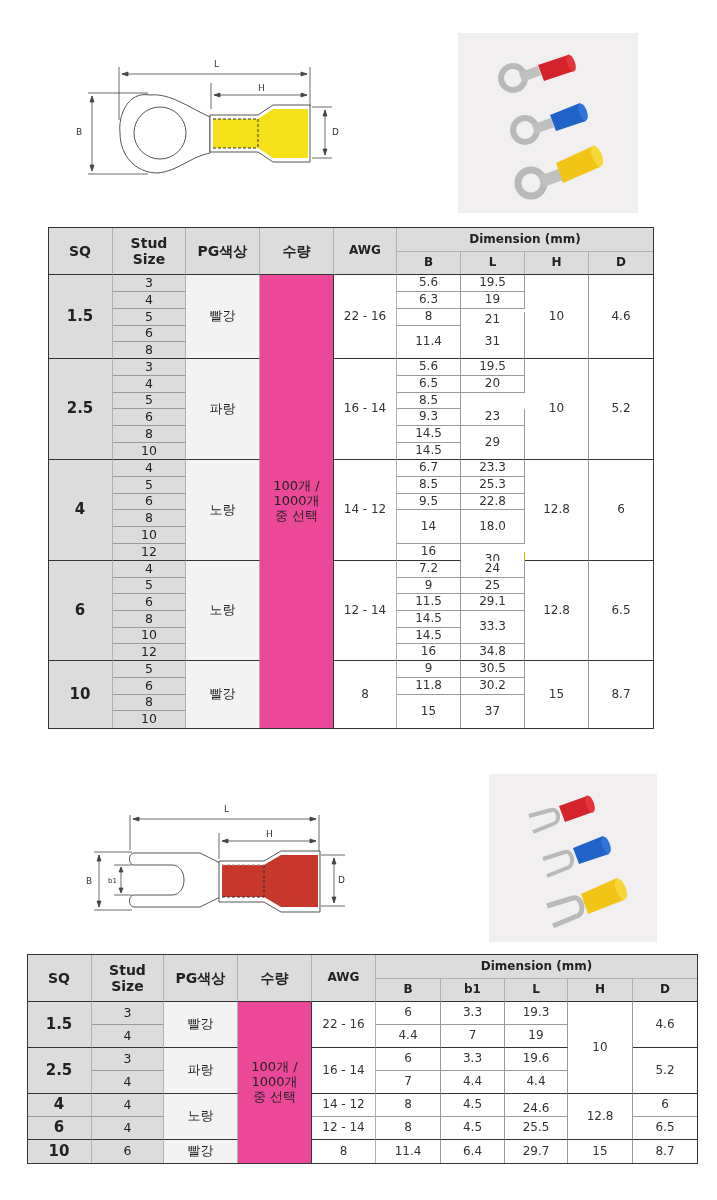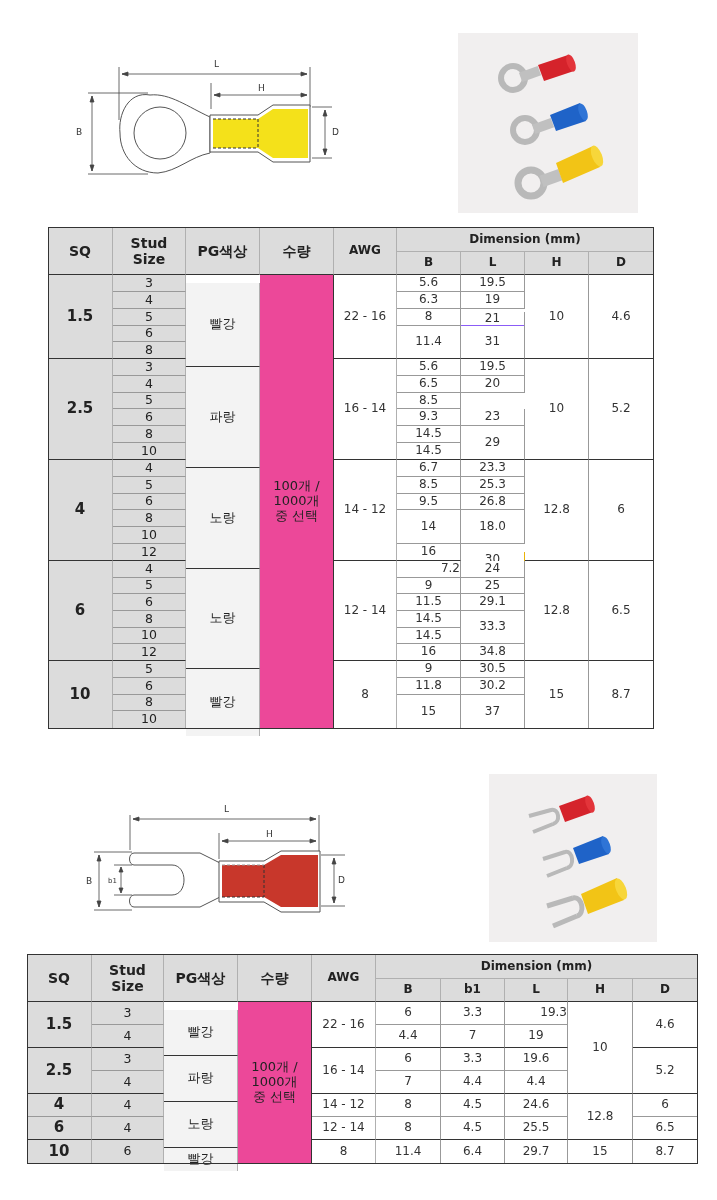--- a/index.html
+++ b/index.html
@@ -6,21 +6,21 @@
   body { width:717px; height:1200px; position:relative; overflow:hidden;
          font-family:"DejaVu Sans", "Liberation Sans", sans-serif; color:#222; }
   .abs { position:absolute; box-sizing:border-box; }
   .cell { position:absolute; box-sizing:border-box; display:flex; align-items:center;
           justify-content:center; text-align:center; font-size:12px; color:#333;
           line-height:1.15; }
   .hdr { background:#dcdcdc; font-weight:bold; color:#222; font-size:14px; }
   .hdr-sub { background:#dcdcdc; font-weight:bold; color:#222; font-size:12px; }
   .sq { background:#dcdcdc; font-weight:bold; font-size:15px; color:#222; }
   .stud { background:#dcdcdc; font-size:12.5px; color:#222; }
-  .pg { background:#f3f3f3; font-size:13px; color:#222;margin-top:8px; }
+  .pg { background:#f3f3f3; font-size:13px; color:#222; }
   .qty { background:#ec4899; font-size:13px; color:#222; }
   .val { background:#ffffff; }
   .table-frame { position:absolute; border:1.5px solid #333; box-sizing:border-box; pointer-events:none; }
   .photo { position:absolute; background:#f1efef; }
 </style>
 </head>
 <body>
 
 <div class="abs" style="left:70px;top:45px;width:290px;height:160px;">
   <svg width="290" height="160" viewBox="0 0 290 160">
@@ -163,21 +163,21 @@
     </div>
   <div class="cell val" style="left:397px;top:292px;width:64px;height:17px;border-right:1px solid #999;border-bottom:1px solid #999;">
       <span>6.3</span>
     </div>
   <div class="cell val" style="left:461px;top:292px;width:64px;height:17px;border-right:1px solid #999;border-bottom:1px solid #999;">
       <span>19</span>
     </div>
   <div class="cell val" style="left:397px;top:309px;width:64px;height:17px;border-right:1px solid #999;border-bottom:1px solid #999;">
       <span>8</span>
     </div>
-  <div class="cell val" style="left:461px;top:312px;width:64px;height:17px;border-right:1px solid #999;border-bottom:4px solid #8b5cf6;">
+  <div class="cell val" style="left:461px;top:312px;width:64px;height:17px;border-right:1px solid #999;border-bottom:2px solid #8b5cf6;">
       <span>21</span>
     </div>
   <div class="cell val" style="left:397px;top:326px;width:64px;height:33px;border-right:1px solid #999;border-bottom:1px solid #333;">
       <span>11.4</span>
     </div>
   <div class="cell val" style="left:461px;top:326px;width:64px;height:33px;border-right:1px solid #999;border-bottom:1px solid #333;">
       <span>31</span>
     </div>
   <div class="cell val" style="left:525px;top:275px;width:64px;height:84px;border-right:1px solid #999;border-bottom:1px solid #333;">
       <span>10</span>
@@ -289,21 +289,21 @@
   <div class="cell val" style="left:397px;top:477px;width:64px;height:17px;border-right:1px solid #999;border-bottom:1px solid #999;">
       <span>8.5</span>
     </div>
   <div class="cell val" style="left:461px;top:477px;width:64px;height:17px;border-right:1px solid #999;border-bottom:1px solid #999;">
       <span>25.3</span>
     </div>
   <div class="cell val" style="left:397px;top:494px;width:64px;height:16px;border-right:1px solid #999;border-bottom:1px solid #999;">
       <span>9.5</span>
     </div>
   <div class="cell val" style="left:461px;top:494px;width:64px;height:16px;border-right:1px solid #999;border-bottom:1px solid #999;">
-      <span>26.8</span>
+      <span>22.8</span>
     </div>
   <div class="cell val" style="left:397px;top:510px;width:64px;height:34px;border-right:1px solid #999;border-bottom:1px solid #999;">
       <span>14</span>
     </div>
   <div class="cell val" style="left:461px;top:510px;width:64px;height:34px;border-right:1px solid #999;border-bottom:1px solid #999;">
       <span>18.0</span>
     </div>
   <div class="cell val" style="left:397px;top:544px;width:64px;height:17px;border-right:1px solid #999;border-bottom:1px solid #333;">
       <span>16</span>
     </div>
@@ -337,21 +337,21 @@
     </div>
   <div class="cell stud" style="left:113px;top:644px;width:73px;height:17px;border-bottom:1px solid #333;border-right:1px solid #b0b0b0;">
       <span>12</span>
     </div>
   <div class="cell pg" style="left:186px;top:561px;width:74px;height:100px;border-right:1px solid #b0b0b0;border-bottom:1px solid #333;">
       <span>노랑</span>
     </div>
   <div class="cell val" style="left:334px;top:561px;width:63px;height:100px;border-right:1px solid #b0b0b0;border-bottom:1px solid #333;">
       <span>12 - 14</span>
     </div>
-  <div class="cell val" style="left:397px;top:561px;width:64px;height:17px;border-right:1px solid #999;border-bottom:1px solid #999;justify-content:flex-end;">
+  <div class="cell val" style="left:397px;top:561px;width:64px;height:17px;border-right:1px solid #999;border-bottom:1px solid #999;">
       <span>7.2</span>
     </div>
   <div class="cell val" style="left:397px;top:578px;width:64px;height:16px;border-right:1px solid #999;border-bottom:1px solid #999;">
       <span>9</span>
     </div>
   <div class="cell val" style="left:397px;top:594px;width:64px;height:17px;border-right:1px solid #999;border-bottom:1px solid #999;">
       <span>11.5</span>
     </div>
   <div class="cell val" style="left:397px;top:611px;width:64px;height:17px;border-right:1px solid #999;border-bottom:1px solid #999;">
       <span>14.5</span>
@@ -604,21 +604,21 @@
   <div class="cell val" style="left:312px;top:1140px;width:64px;height:23px;border-right:1px solid #b0b0b0;">
       <span>8</span>
     </div>
 
   <div class="cell val" style="left:376px;top:1002px;width:65px;height:23px;border-right:1px solid #999;border-bottom:1px solid #999;">
       <span>6</span>
     </div>
   <div class="cell val" style="left:441px;top:1002px;width:64px;height:23px;border-right:1px solid #999;border-bottom:1px solid #999;">
       <span>3.3</span>
     </div>
-  <div class="cell val" style="left:505px;top:1002px;width:63px;height:23px;border-right:1px solid #999;border-bottom:1px solid #999;justify-content:flex-end;">
+  <div class="cell val" style="left:505px;top:1002px;width:63px;height:23px;border-right:1px solid #999;border-bottom:1px solid #999;">
       <span>19.3</span>
     </div>
 
   <div class="cell val" style="left:376px;top:1025px;width:65px;height:23px;border-right:1px solid #999;border-bottom:1px solid #333;">
       <span>4.4</span>
     </div>
   <div class="cell val" style="left:441px;top:1025px;width:64px;height:23px;border-right:1px solid #999;border-bottom:1px solid #333;">
       <span>7</span>
     </div>
   <div class="cell val" style="left:505px;top:1025px;width:63px;height:23px;border-right:1px solid #999;border-bottom:1px solid #333;">
@@ -644,21 +644,21 @@
   <div class="cell val" style="left:505px;top:1071px;width:63px;height:23px;border-right:1px solid #999;border-bottom:1px solid #333;">
       <span>4.4</span>
     </div>
 
   <div class="cell val" style="left:376px;top:1094px;width:65px;height:23px;border-right:1px solid #999;border-bottom:1px solid #999;">
       <span>8</span>
     </div>
   <div class="cell val" style="left:441px;top:1094px;width:64px;height:23px;border-right:1px solid #999;border-bottom:1px solid #999;">
       <span>4.5</span>
     </div>
-  <div class="cell val" style="left:505px;top:1094px;width:63px;height:23px;border-right:1px solid #999;border-bottom:1px solid #999;">
+  <div class="cell val" style="left:505px;top:1094px;width:63px;height:23px;border-right:1px solid #999;border-bottom:1px solid #999;align-items:flex-end;">
       <span>24.6</span>
     </div>
 
   <div class="cell val" style="left:376px;top:1117px;width:65px;height:23px;border-right:1px solid #999;border-bottom:1px solid #333;">
       <span>8</span>
     </div>
   <div class="cell val" style="left:441px;top:1117px;width:64px;height:23px;border-right:1px solid #999;border-bottom:1px solid #333;">
       <span>4.5</span>
     </div>
   <div class="cell val" style="left:505px;top:1117px;width:63px;height:23px;border-right:1px solid #999;border-bottom:1px solid #333;">

